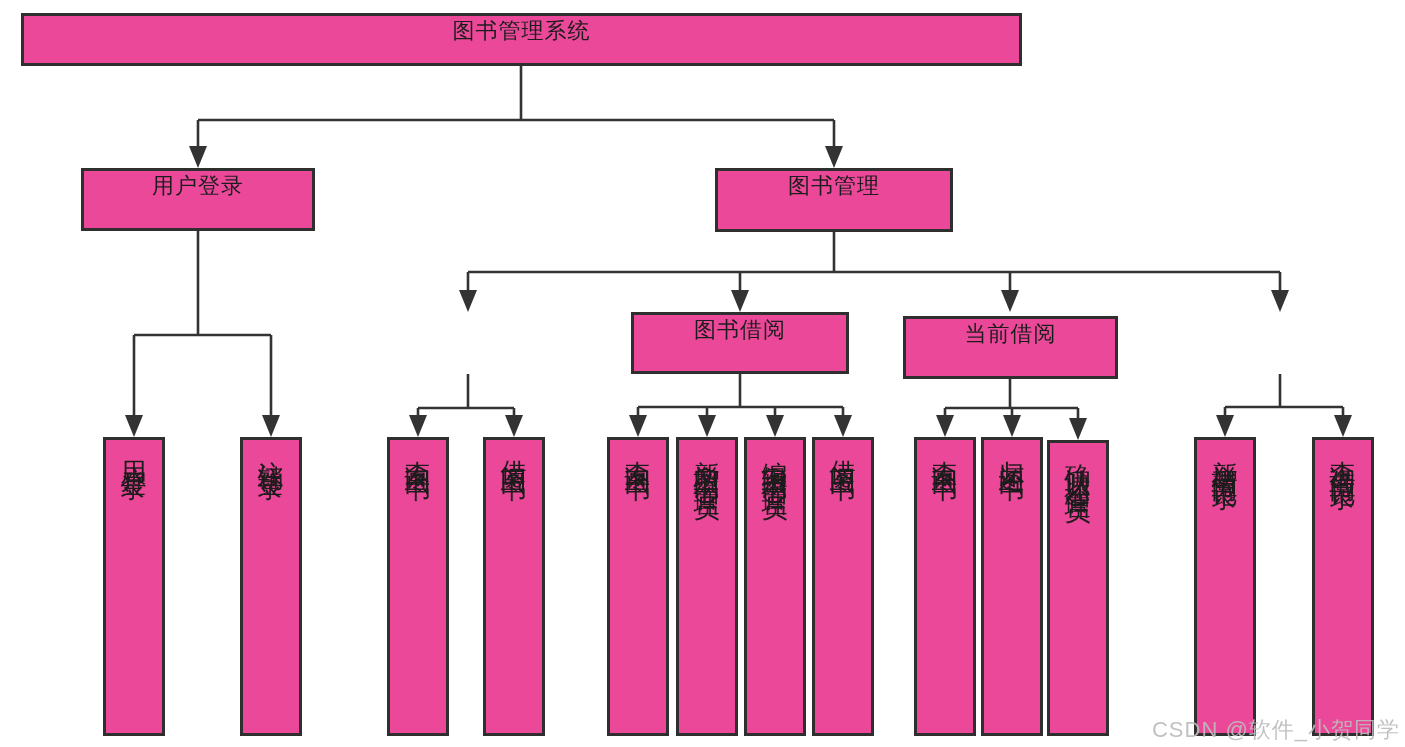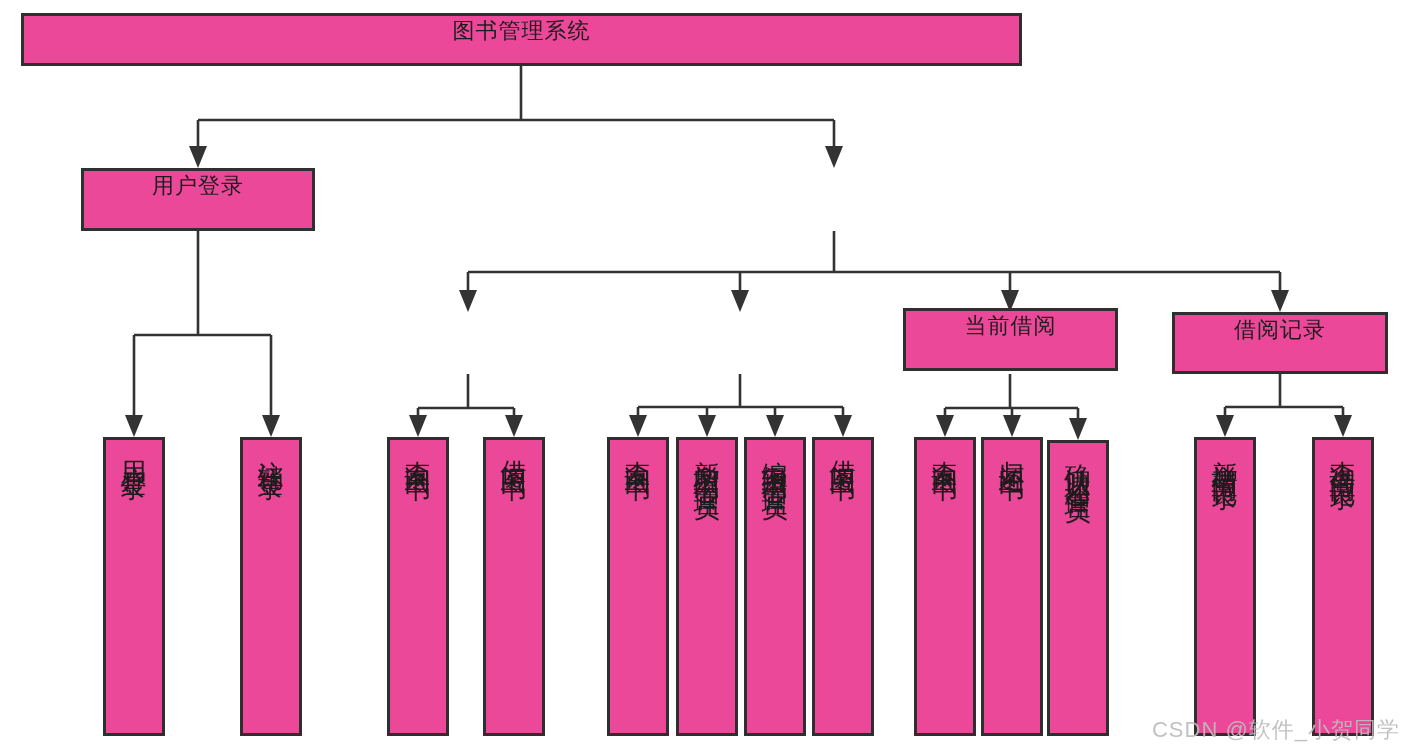--- a/index.html
+++ b/index.html
@@ -74,26 +74,29 @@
     <polygon class="head" points="1334,415 1352,415 1343,437"></polygon>
   </svg>
 
   <div class="box h" style="left:21px;top:13px;width:1001px;height:53px">
     <span class="lbl">图书管理系统</span>
   </div>
 
   <div class="box h" style="left:81px;top:168px;width:234px;height:63px">
     <span class="lbl">用户登录</span>
   </div>
+  <div class="box h" style="left:715px;top:168px;width:238px;height:64px">
+    <span class="lbl">图书管理</span>
+  </div>
 
-  <div class="box h" style="left:903px;top:308px;width:215px;height:63px">
+  <div class="box h" style="left:631px;top:312px;width:218px;height:62px">
+    <span class="lbl">图书借阅</span>
+  </div>
+  <div class="box h" style="left:903px;top:316px;width:215px;height:63px">
     <span class="lbl">当前借阅</span>
-  </div>
-  <div class="box h" style="left:1172px;top:312px;width:216px;height:62px">
-    <span class="lbl">借阅记录</span>
   </div>
 
   <div class="box v" style="left:103px;top:437px;width:62px;height:299px">
     <span class="lbl">用户登录</span>
   </div>
   <div class="box v" style="left:240px;top:437px;width:62px;height:299px">
     <span class="lbl">注销登录</span>
   </div>
 
   <div class="box v" style="left:387px;top:437px;width:62px;height:299px">

